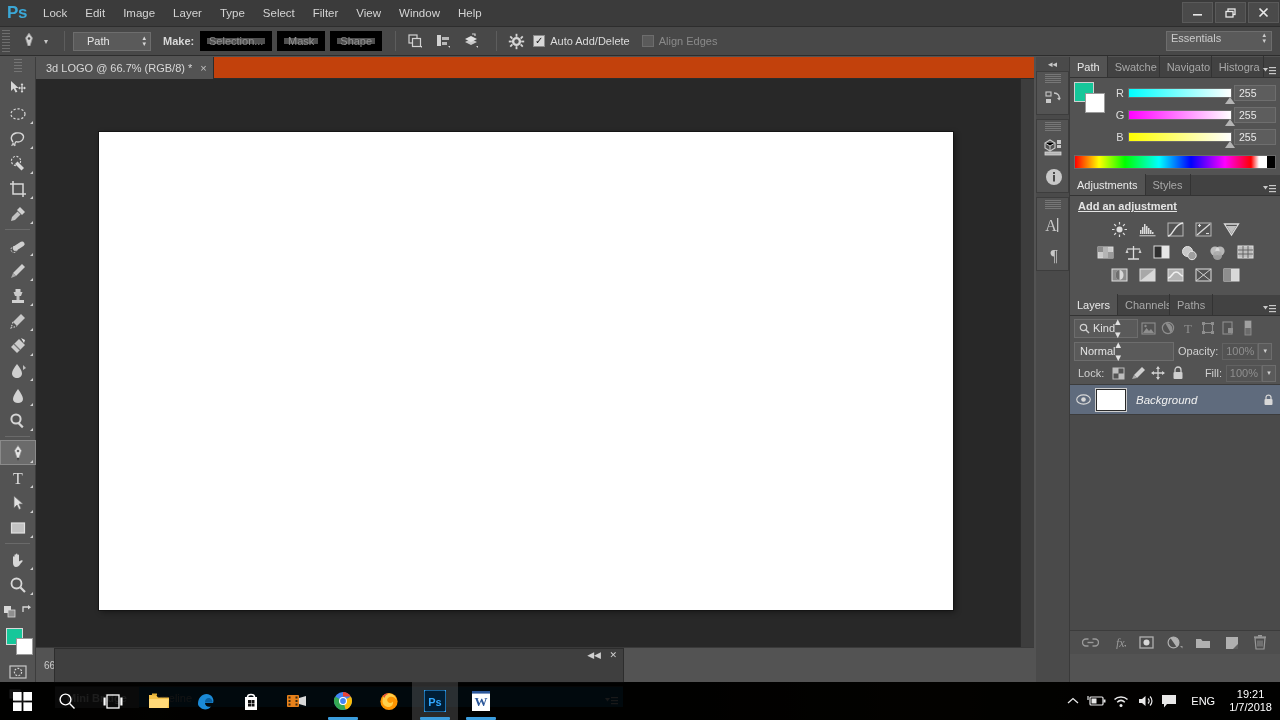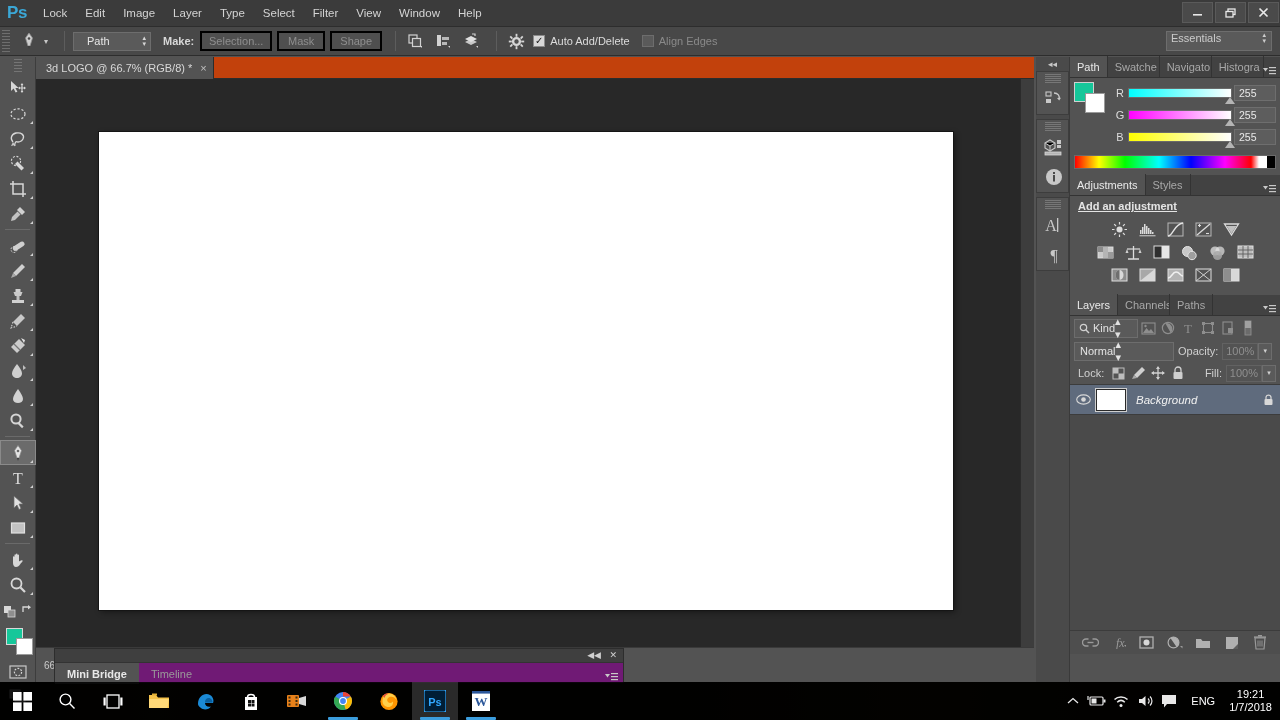--- a/index.html
+++ b/index.html
@@ -55,21 +55,21 @@
   .opt-caret { font-size: 8px; color: #c8c8c8; margin: 0 8px 0 2px; }
   .opt-sep { width: 1px; height: 20px; background: #3a3a3a; border-right: 1px solid #5d5d5d; margin: 0 8px; }
   .ps-select {
     height: 19px; background: #5a5a5a; border: 1px solid #6d6d6d;
     color: #e6e6e6; font-size: 11px; display: flex; align-items: center;
     padding: 0 13px; min-width: 70px; position: relative;
   }
   .ps-select .spin { position: absolute; right: 4px; font-size: 7px; line-height: 6px; color: #d6d6d6; text-align:center;}
   .opt-label { font-size: 11px; color: #d8d8d8; margin: 0 6px 0 4px; font-weight: bold; }
   .ps-btn-flat {
-    height: 20px; background: #4f4f4f; border: 2px solid #000000;
+    height: 20px; background: #4f4f4f; border: 7px solid #000000;
     color: #8e8e8e; font-size: 11px; display: flex; align-items: center;
     justify-content: center; padding: 0 8px; margin-right: 5px;
   }
   .opt-icon-btn { width: 22px; height: 22px; display:flex; align-items:center; justify-content:center; margin-right: 6px; }
   .chk-wrap { display: flex; align-items: center; margin-right: 12px; }
   .chk {
     width: 12px; height: 12px; background: #d8d8d8; border: 1px solid #8b8b8b;
     margin-right: 5px; display: flex; align-items: center; justify-content: center;
     color: #1a1a1a; font-size: 10px; line-height: 10px;
   }
@@ -147,21 +147,21 @@
     position: absolute; left: 8px; top: 12px; font-size: 10px; color: #c9c9c9;
   }
   .minibridge-panel {
     position: absolute; left: 18px; top: 0px; width: 570px; height: 35px;
     background: #3f3f3f; border: 1px solid #2d2d2d;
   }
   .mb-titlebar {
     height: 13px; background: #3f3f3f; position: relative;
   }
   .mb-ctrl { position: absolute; top: 1px; font-size: 9px; color: #cfcfcf; }
-  .mb-tabs { display: flex; height: 21px; background: #701a75; border-top: 1px solid #333; position: relative; }
+  .mb-tabs { display: flex; height: 21px; background: #0c4a6e; border-top: 1px solid #333; position: relative; margin-top: 24px; }
   .mb-tab {
     height: 21px; display: flex; align-items: center; padding: 0 12px;
     font-size: 11px; color: #9a9a9a;
   }
   .mb-tab.active { background: #535353; color: #e8e8e8; font-weight: bold; }
   .mb-menu { position: absolute; right: 5px; top: 5px; }
 
   
   .icon-rail {
     position: absolute; left: 1036px; top: 57px; width: 34px; height: 625px;

